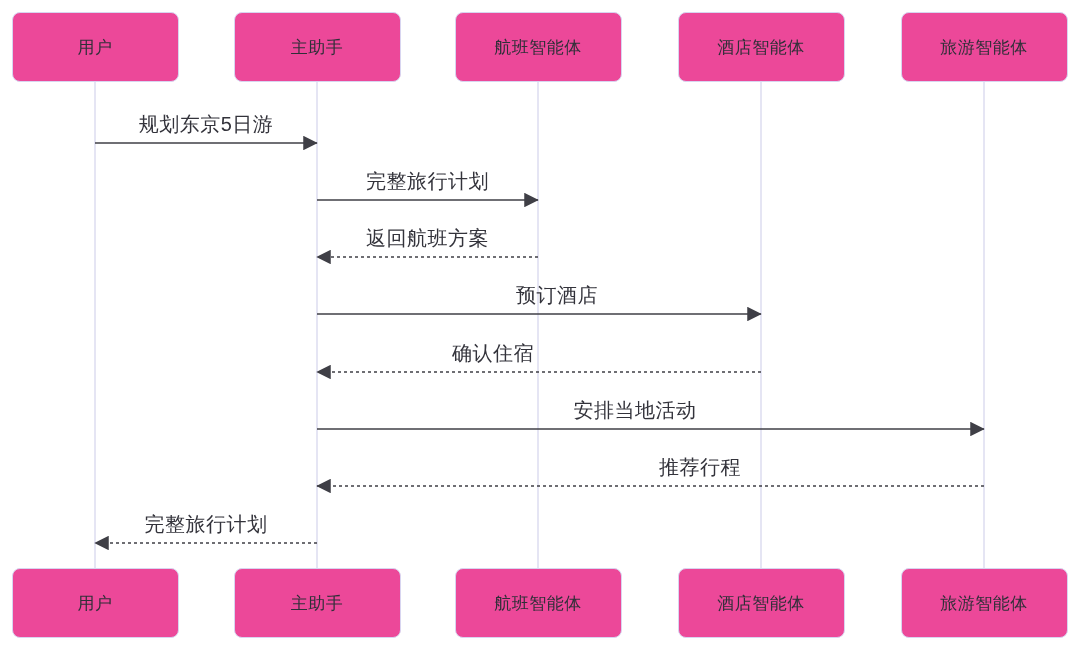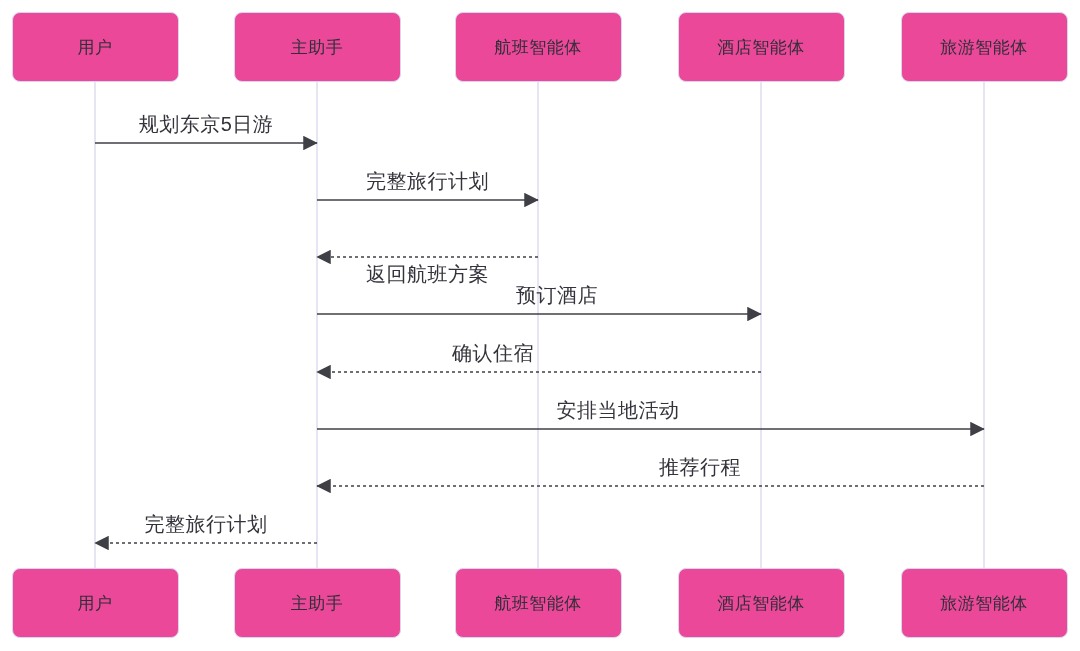--- a/index.html
+++ b/index.html
@@ -102,20 +102,20 @@
       <div class="actor-box" style="left: 900.5px; top: 12px;">
         <span>旅游智能体</span>
       </div>
       <div class="actor-box" style="left: 900.5px; top: 568px;">
         <span>旅游智能体</span>
       </div>
     </div>
   <div id="labels">
       <div class="message-label" style="left: 95px; width: 222px; top: 113px;">规划东京5日游</div>
       <div class="message-label" style="left: 317px; width: 221px; top: 170px;">完整旅行计划</div>
-      <div class="message-label" style="left: 317px; width: 221px; top: 227px; margin-top: 36px;">返回航班方案</div>
+      <div class="message-label" style="left: 317px; width: 221px; top: 227px;">返回航班方案</div>
       <div class="message-label" style="left: 317px; width: 480px; top: 284px;">预订酒店</div>
       <div class="message-label" style="left: 317px; width: 352px; top: 342px;">确认住宿</div>
-      <div class="message-label" style="left: 300px; width: 636px; top: 399px;">安排当地活动</div>
+      <div class="message-label" style="left: 317px; width: 636px; top: 399px;">安排当地活动</div>
       <div class="message-label" style="left: 317px; width: 766px; top: 456px;">推荐行程</div>
       <div class="message-label" style="left: 95px; width: 222px; top: 513px;">完整旅行计划</div>
     </div>
 </div>
 
 </body></html>

